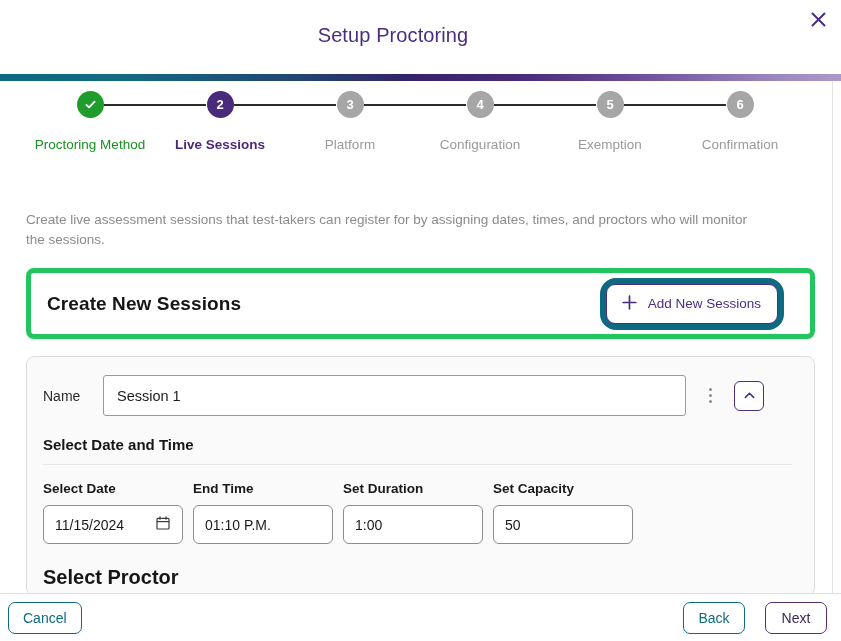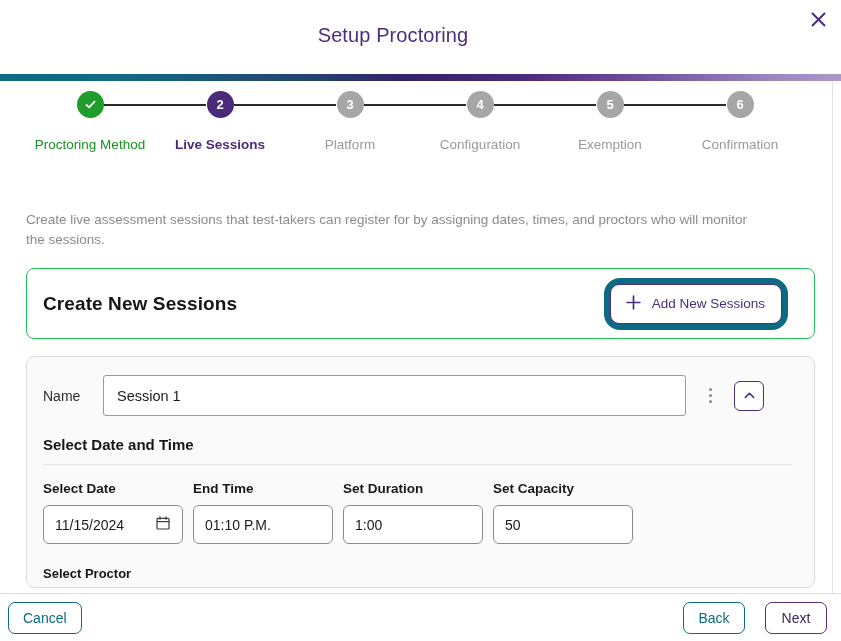--- a/index.html
+++ b/index.html
@@ -132,21 +132,21 @@
 
   .intro {
     margin: 14px 78px 0 26px;
     font-size: 13.5px;
     line-height: 20px;
     color: #8b8b8b;
   }
 
   .panel {
     margin: 18px 26px 0 26px;
-    border: 1px solid #22c55e;
+    border: 5px solid #22c55e;
     border-radius: 8px;
     background: #ffffff;
     height: 71px;
     display: flex;
     align-items: center;
     justify-content: space-between;
     padding: 0 26px 0 16px;
     box-shadow: 0 1px 2px rgba(0,0,0,.04);
   }
   .panel-title {
@@ -273,21 +273,21 @@
     display: flex;
     align-items: center;
     justify-content: space-between;
     gap: 14px;
   }
   .w-date { width: 140px; }
   .w-std  { width: 140px; }
 
   .proctor-heading {
     margin: 22px 0 0 0;
-    font-size: 13px;
+    font-size: 20px;
     font-weight: bold;
     color: #161616;
   }
 
   
   .vscroll-track {
     position: absolute;
     top: 81px;
     right: 8px;
     width: 1px;

